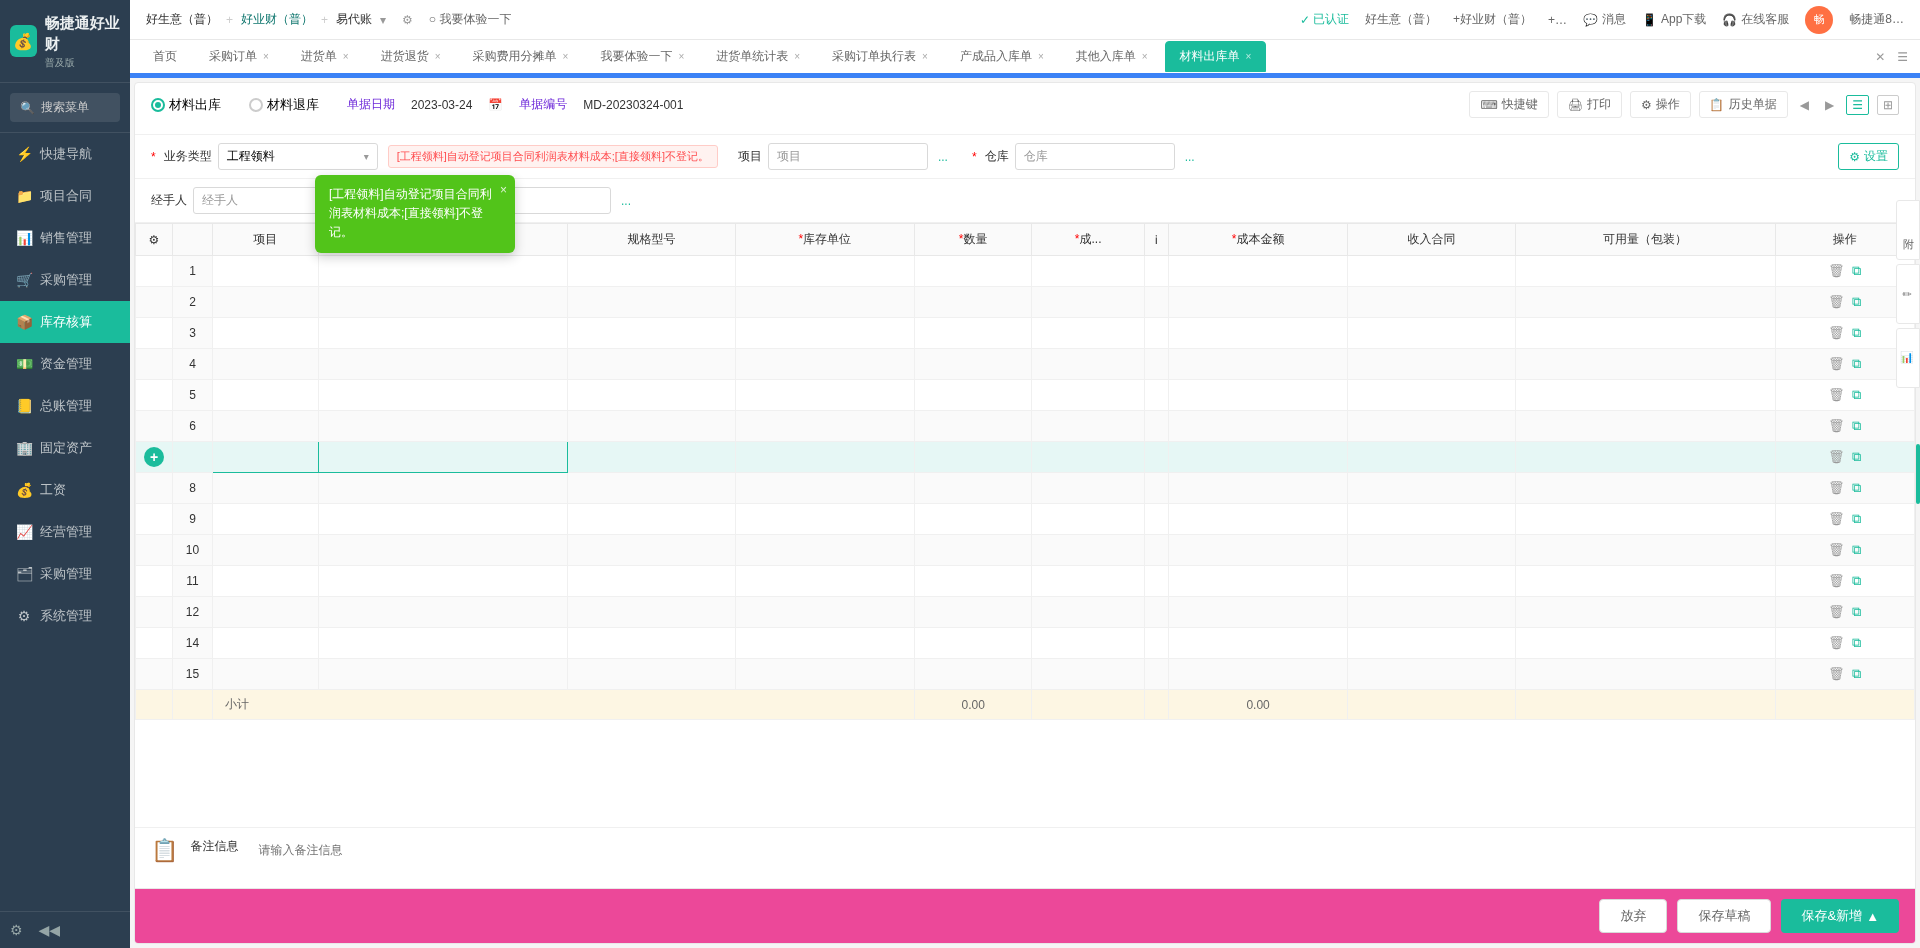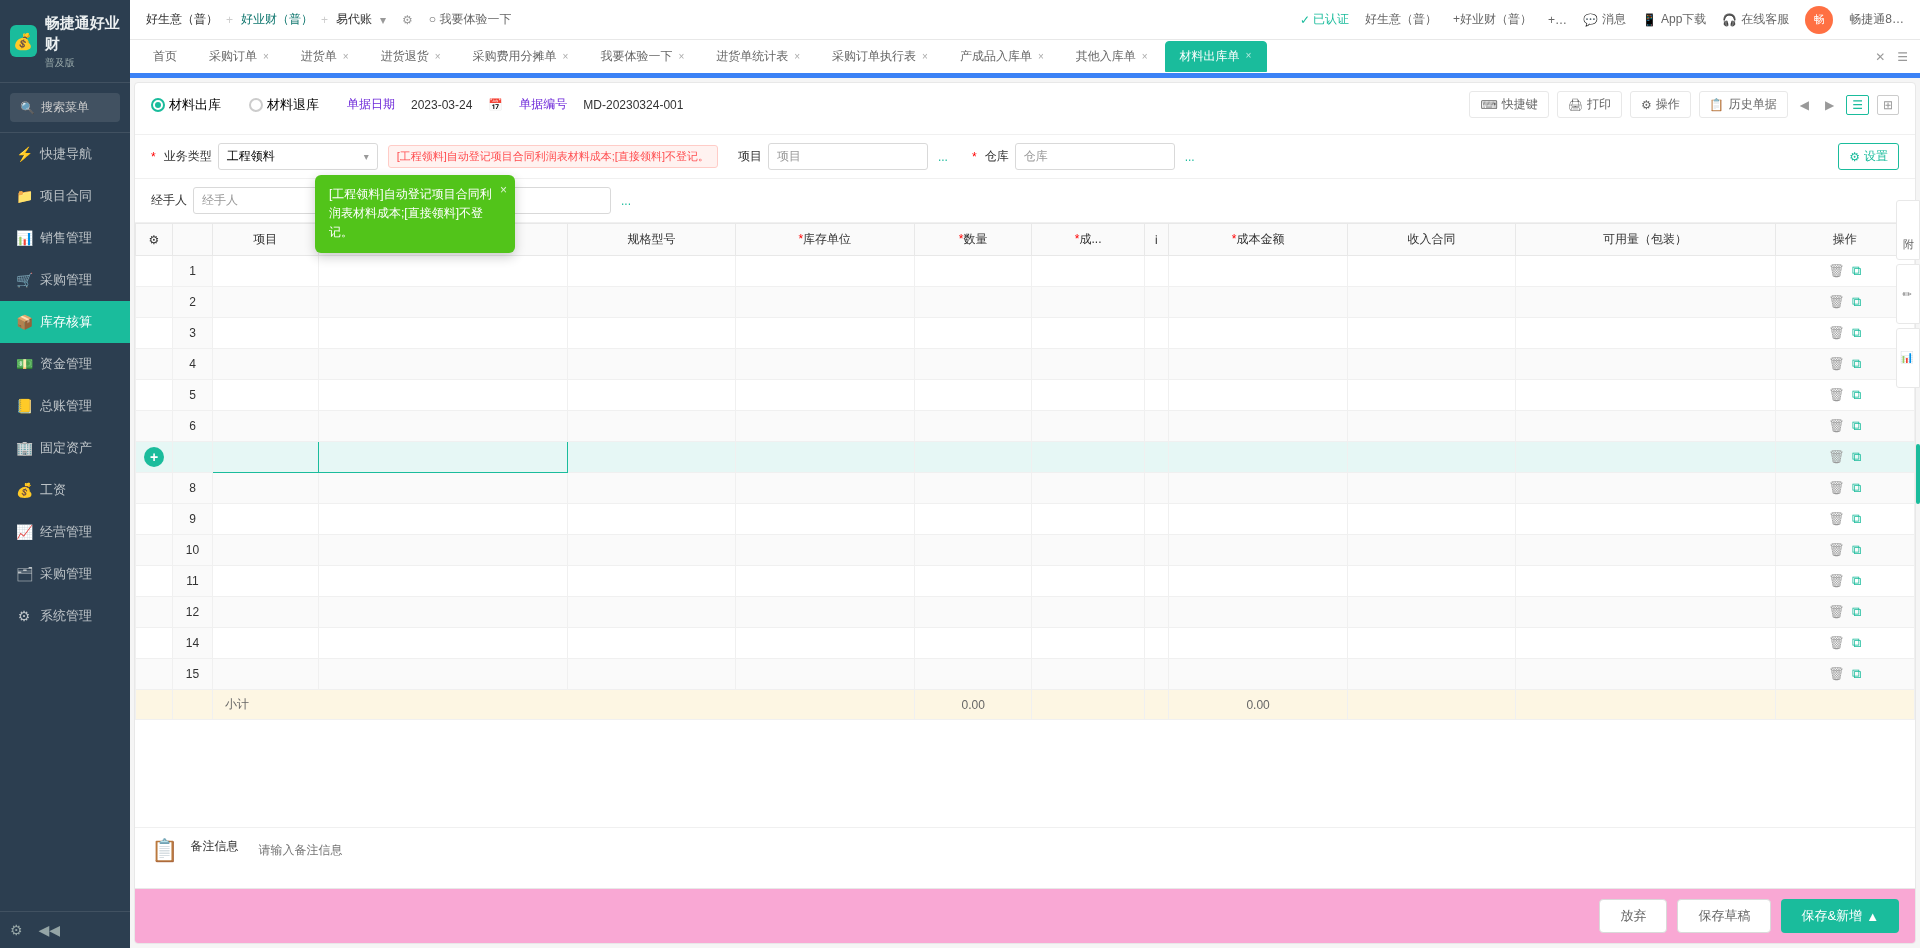--- a/index.html
+++ b/index.html
@@ -174,21 +174,21 @@
     }
     .notes-input {
       flex: 1; border: none; outline: none; font-size: 12px; color: #999;
       resize: none; height: 40px; padding-top: 4px;
     }
 
     
     .footer {
       border-top: 1px solid #e8e8e8; padding: 10px 16px;
       display: flex; justify-content: flex-end; gap: 10px; flex-shrink: 0;
-      background: #f9a8d4;
+      background: #ec4899;
     }
     .btn-discard {
       padding: 7px 20px; border: 1px solid #d9d9d9; border-radius: 4px;
       cursor: pointer; font-size: 13px; background: #fff; color: #666;
     }
     .btn-draft {
       padding: 7px 20px; border: 1px solid #d9d9d9; border-radius: 4px;
       cursor: pointer; font-size: 13px; background: #fff; color: #666;
     }
     .btn-save {
@@ -360,21 +360,21 @@
       <span class="tab-close">×</span>
     </div>
     <div class="tab">
       <span>产成品入库单</span>
       <span class="tab-close">×</span>
     </div>
     <div class="tab">
       <span>其他入库单</span>
       <span class="tab-close">×</span>
     </div>
-    <div class="tab active" style="background:#1abc9c;color:#fff;border-color:#1abc9c;font-family:Liberation Mono, monospace;">
+    <div class="tab active" style="background:#1abc9c;color:#fff;border-color:#1abc9c;">
       <span>材料出库单</span>
       <span class="tab-close" style="color:rgba(255,255,255,0.7);">×</span>
     </div>
     <div class="tabbar-actions">
       <span style="cursor:pointer;color:#999;padding:4px;">✕</span>
       <span style="cursor:pointer;color:#999;padding:4px;">☰</span>
     </div>
   </div>
 
   <div class="content">

